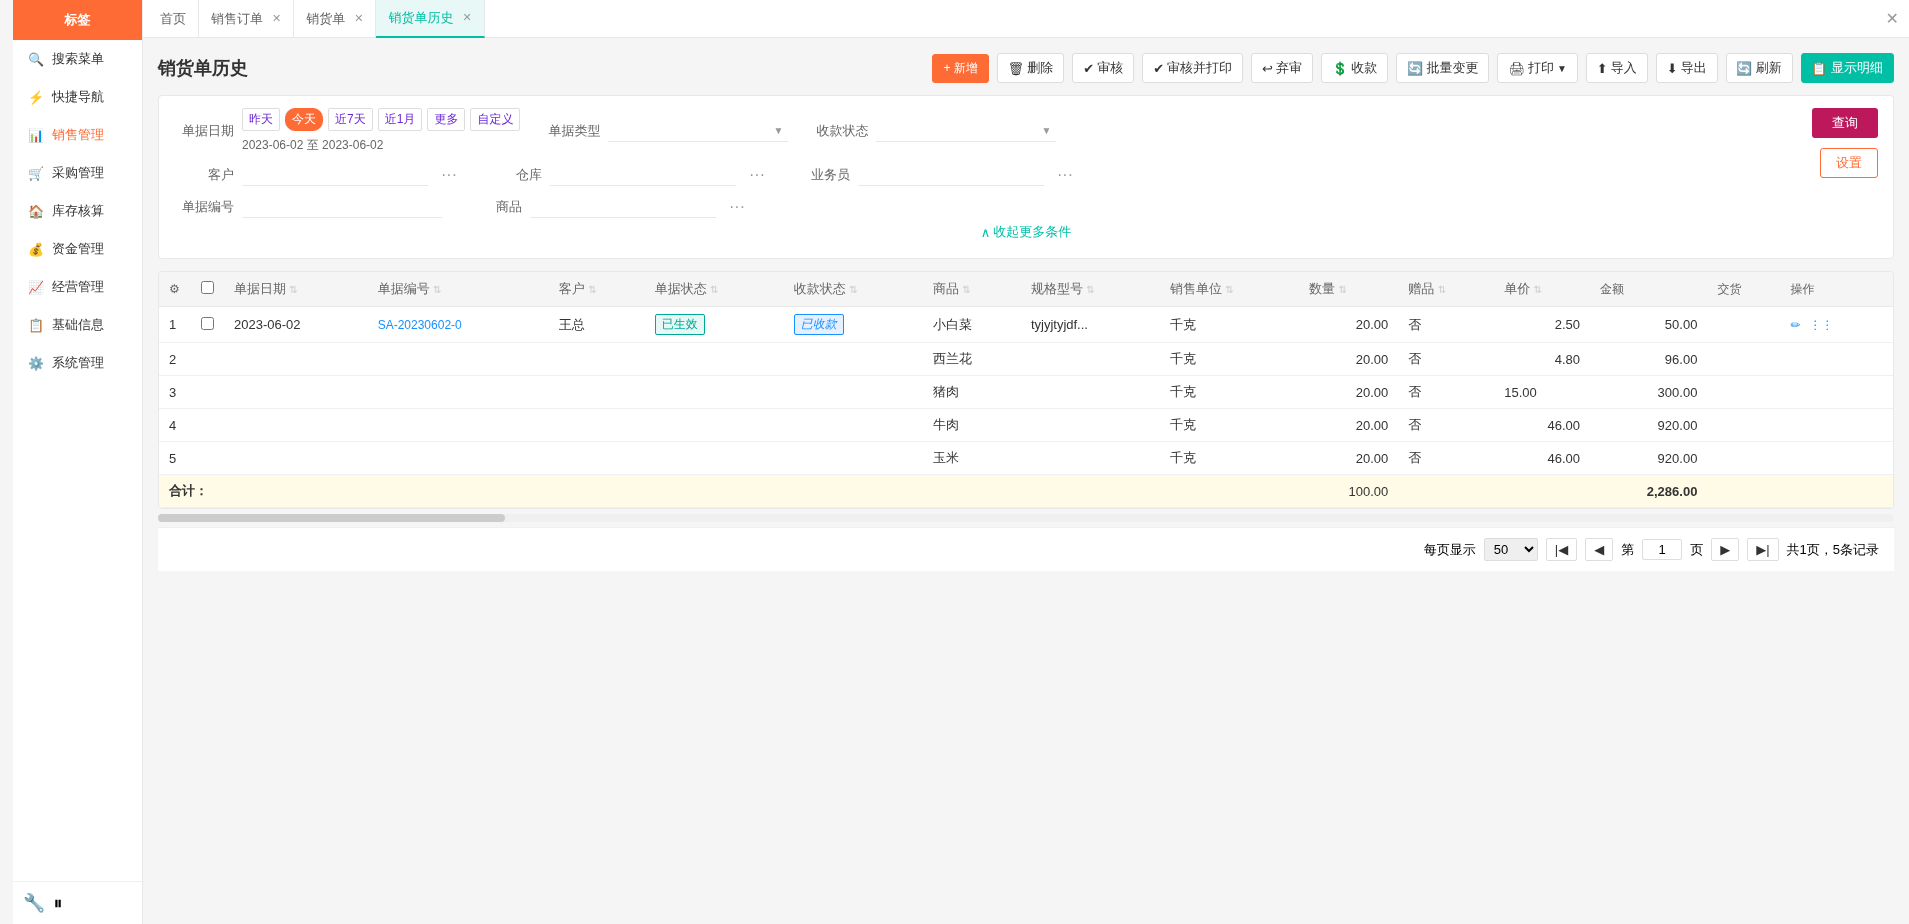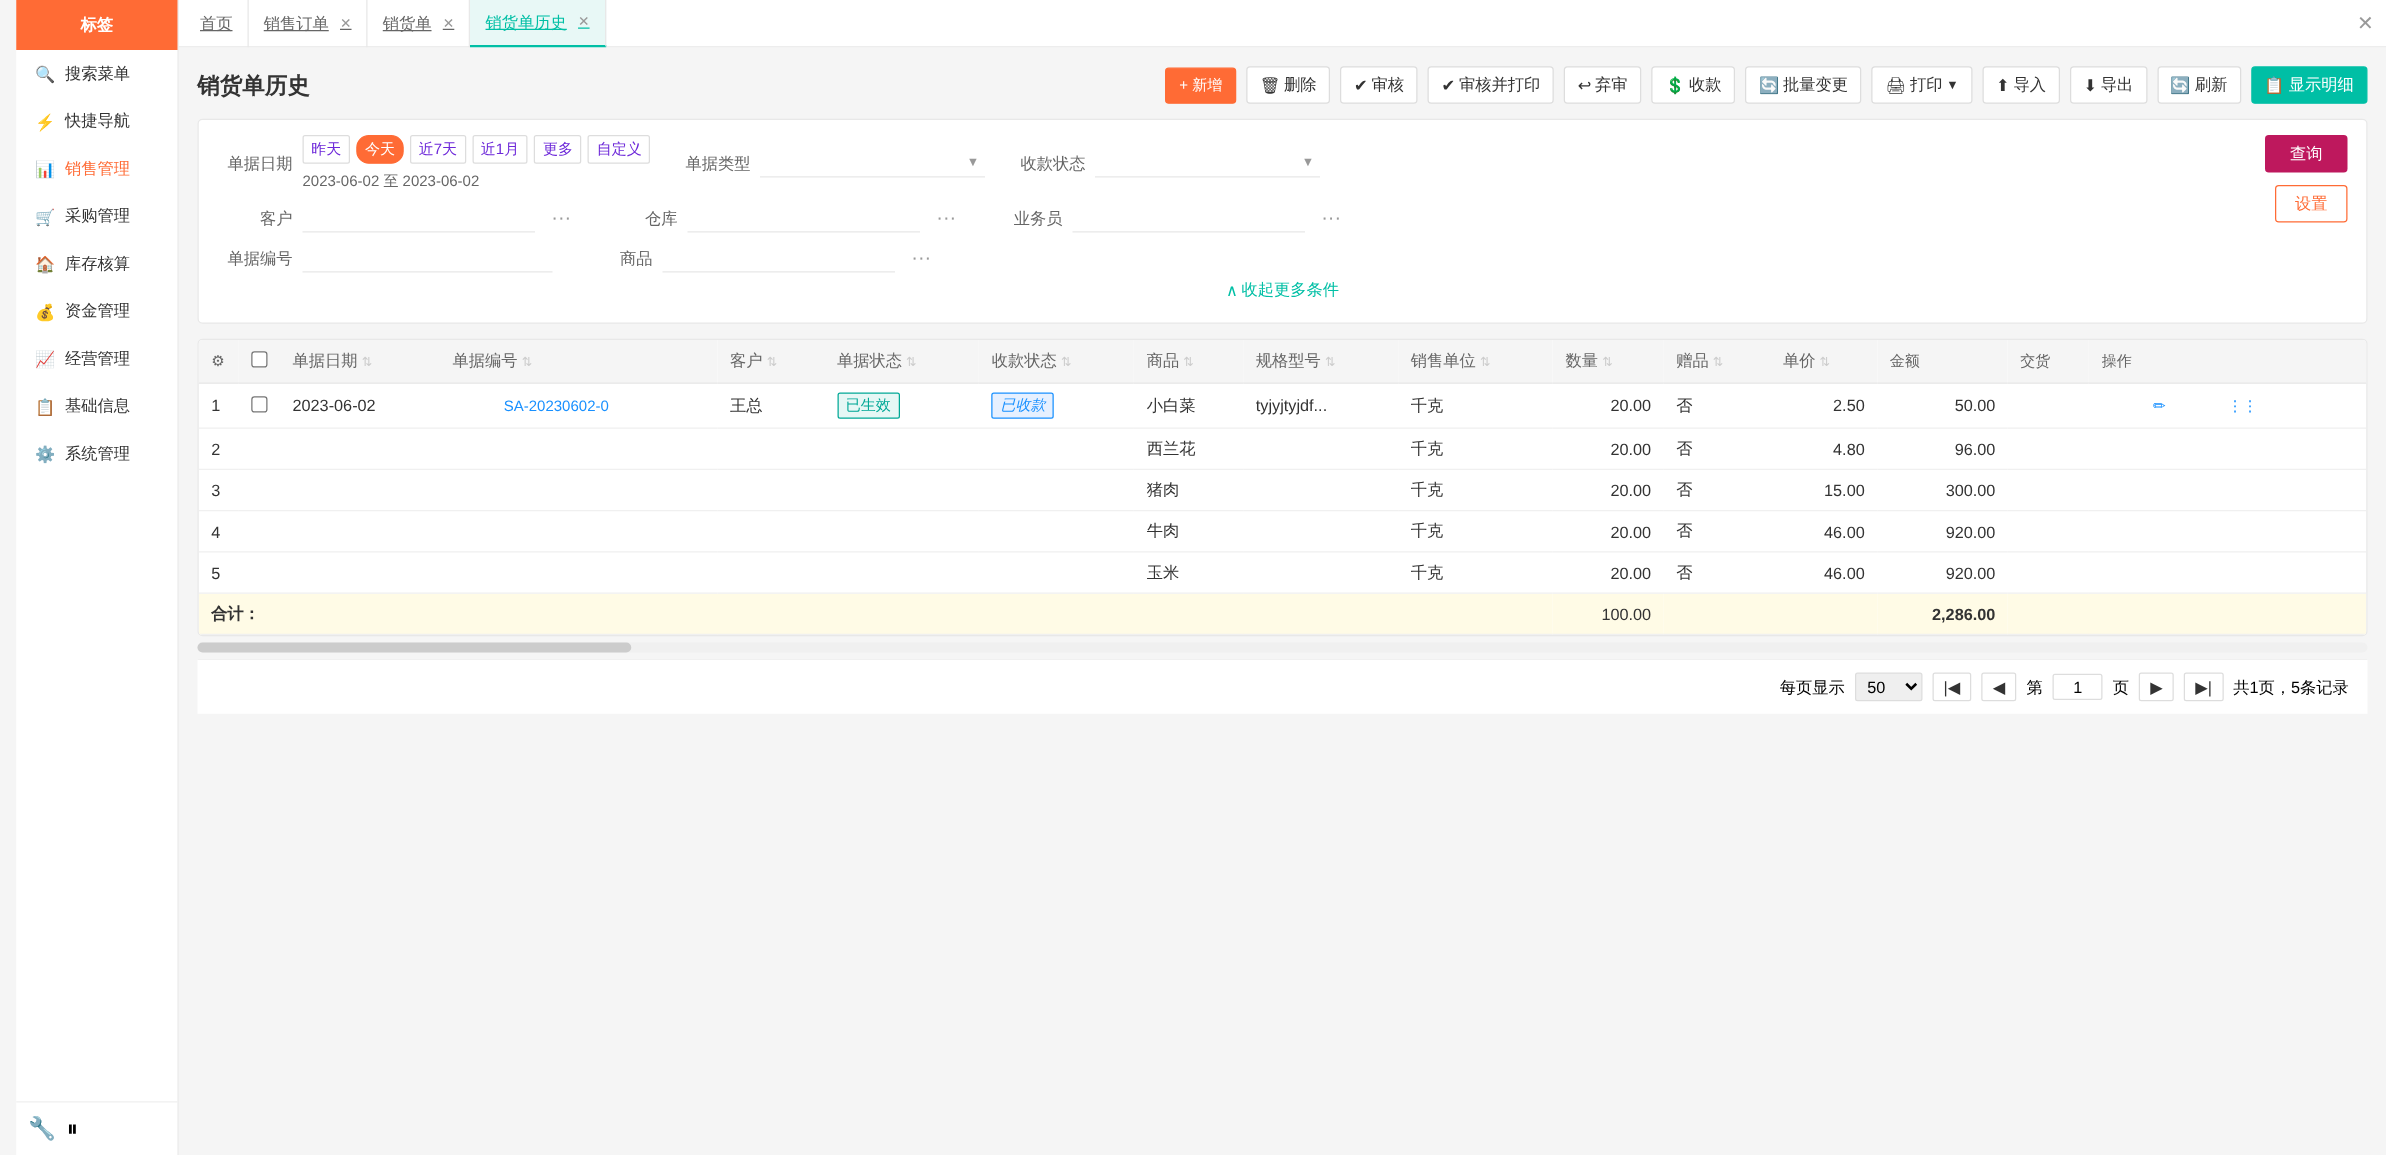--- a/index.html
+++ b/index.html
@@ -12,21 +12,21 @@
     .sidebar-item.active { color: #ff6b35; }
     .sidebar-icon { width: 16px; height: 16px; display: inline-flex; align-items: center; justify-content: center; color: #666; }
     .sidebar-item.active .sidebar-icon { color: #ff6b35; }
     .sidebar-bottom { margin-top: auto; padding: 10px; display: flex; gap: 8px; align-items: center; border-top: 1px solid #f0f0f0; }
 
     
     .main { flex: 1; display: flex; flex-direction: column; overflow: hidden; }
 
     
     .tab-bar { background: #fff; border-bottom: 1px solid #e8e8e8; display: flex; align-items: center; height: 38px; padding-left: 5px; }
-    .tab { display: flex; align-items: center; padding: 0 12px; height: 38px; cursor: pointer; color: #666; border-right: 1px solid #e8e8e8; gap: 5px; font-size: 13px; text-decoration: underline; }
+    .tab { display: flex; align-items: center; padding: 0 12px; height: 38px; cursor: pointer; color: #666; border-right: 1px solid #e8e8e8; gap: 5px; font-size: 13px; }
     .tab.active { background: #e8f8f6; color: #00bfa5; border-bottom: 2px solid #00bfa5; }
     .tab-close { font-size: 11px; color: #999; margin-left: 4px; }
     .tab-bar-close { margin-left: auto; padding: 0 10px; color: #999; cursor: pointer; font-size: 16px; }
 
     
     .content { flex: 1; overflow-y: auto; padding: 15px; background: #f5f5f5; }
 
     
     .page-header { display: flex; align-items: center; justify-content: space-between; margin-bottom: 12px; }
     .page-title { font-size: 18px; font-weight: bold; color: #333; }
@@ -55,21 +55,21 @@
     th { padding: 8px 10px; text-align: left; color: #666; font-weight: normal; border-bottom: 1px solid #e8e8e8; white-space: nowrap; font-size: 12px; }
     td { padding: 7px 10px; border-bottom: 1px solid #f0f0f0; color: #333; white-space: nowrap; font-size: 13px; }
     .sort-icon { color: #ccc; font-size: 10px; cursor: pointer; }
     .tag { display: inline-block; padding: 1px 6px; border-radius: 2px; font-size: 12px; }
     .tag-green { background: #e6f7f5; color: #00a896; border: 1px solid #00a896; }
     .tag-blue { background: #e6f0ff; color: #1890ff; border: 1px solid #1890ff; font-style: italic; }
     .table-footer { background: #fffbe6; border-top: 1px solid #e8e8e8; }
     .table-footer td { font-weight: bold; }
 
     
-    .action-link { color: #1890ff; cursor: pointer; font-size: 12px; margin-right: 5px; margin-left: 41px; }
+    .action-link { color: #1890ff; cursor: pointer; font-size: 12px; margin-right: 5px; }
 
     
     .pagination { display: flex; align-items: center; justify-content: flex-end; padding: 10px 15px; gap: 8px; background: #fff; border-top: 1px solid #f0f0f0; }
     .pagination-btn { padding: 3px 8px; border: 1px solid #ddd; background: #fff; cursor: pointer; border-radius: 2px; color: #333; }
     .pagination-btn:disabled { color: #ccc; cursor: default; }
     .page-input { width: 40px; border: 1px solid #ddd; text-align: center; padding: 2px; border-radius: 2px; }
     .page-select { border: 1px solid #ddd; padding: 2px 5px; border-radius: 2px; }
     .filter-field { display: flex; align-items: center; gap: 8px; }
     .select-wrapper { position: relative; display: inline-flex; align-items: center; border-bottom: 1px solid #e8e8e8; min-width: 180px; }
     .select-wrapper select { border: none; outline: none; background: transparent; min-width: 160px; padding: 3px 5px; appearance: none; cursor: pointer; color: #333; }
@@ -357,21 +357,21 @@
             <td></td>
             <td></td>
             <td></td>
             <td></td>
             <td></td>
             <td>猪肉</td>
             <td></td>
             <td>千克</td>
             <td style="text-align:right;">20.00</td>
             <td>否</td>
-            <td style="text-align:right;">15.00</td>
+            <td style="">15.00</td>
             <td style="text-align:right;">300.00</td>
             <td></td>
             <td></td>
           </tr>
 
           <tr>
             <td>4</td>
             <td></td>
             <td></td>
             <td></td>

